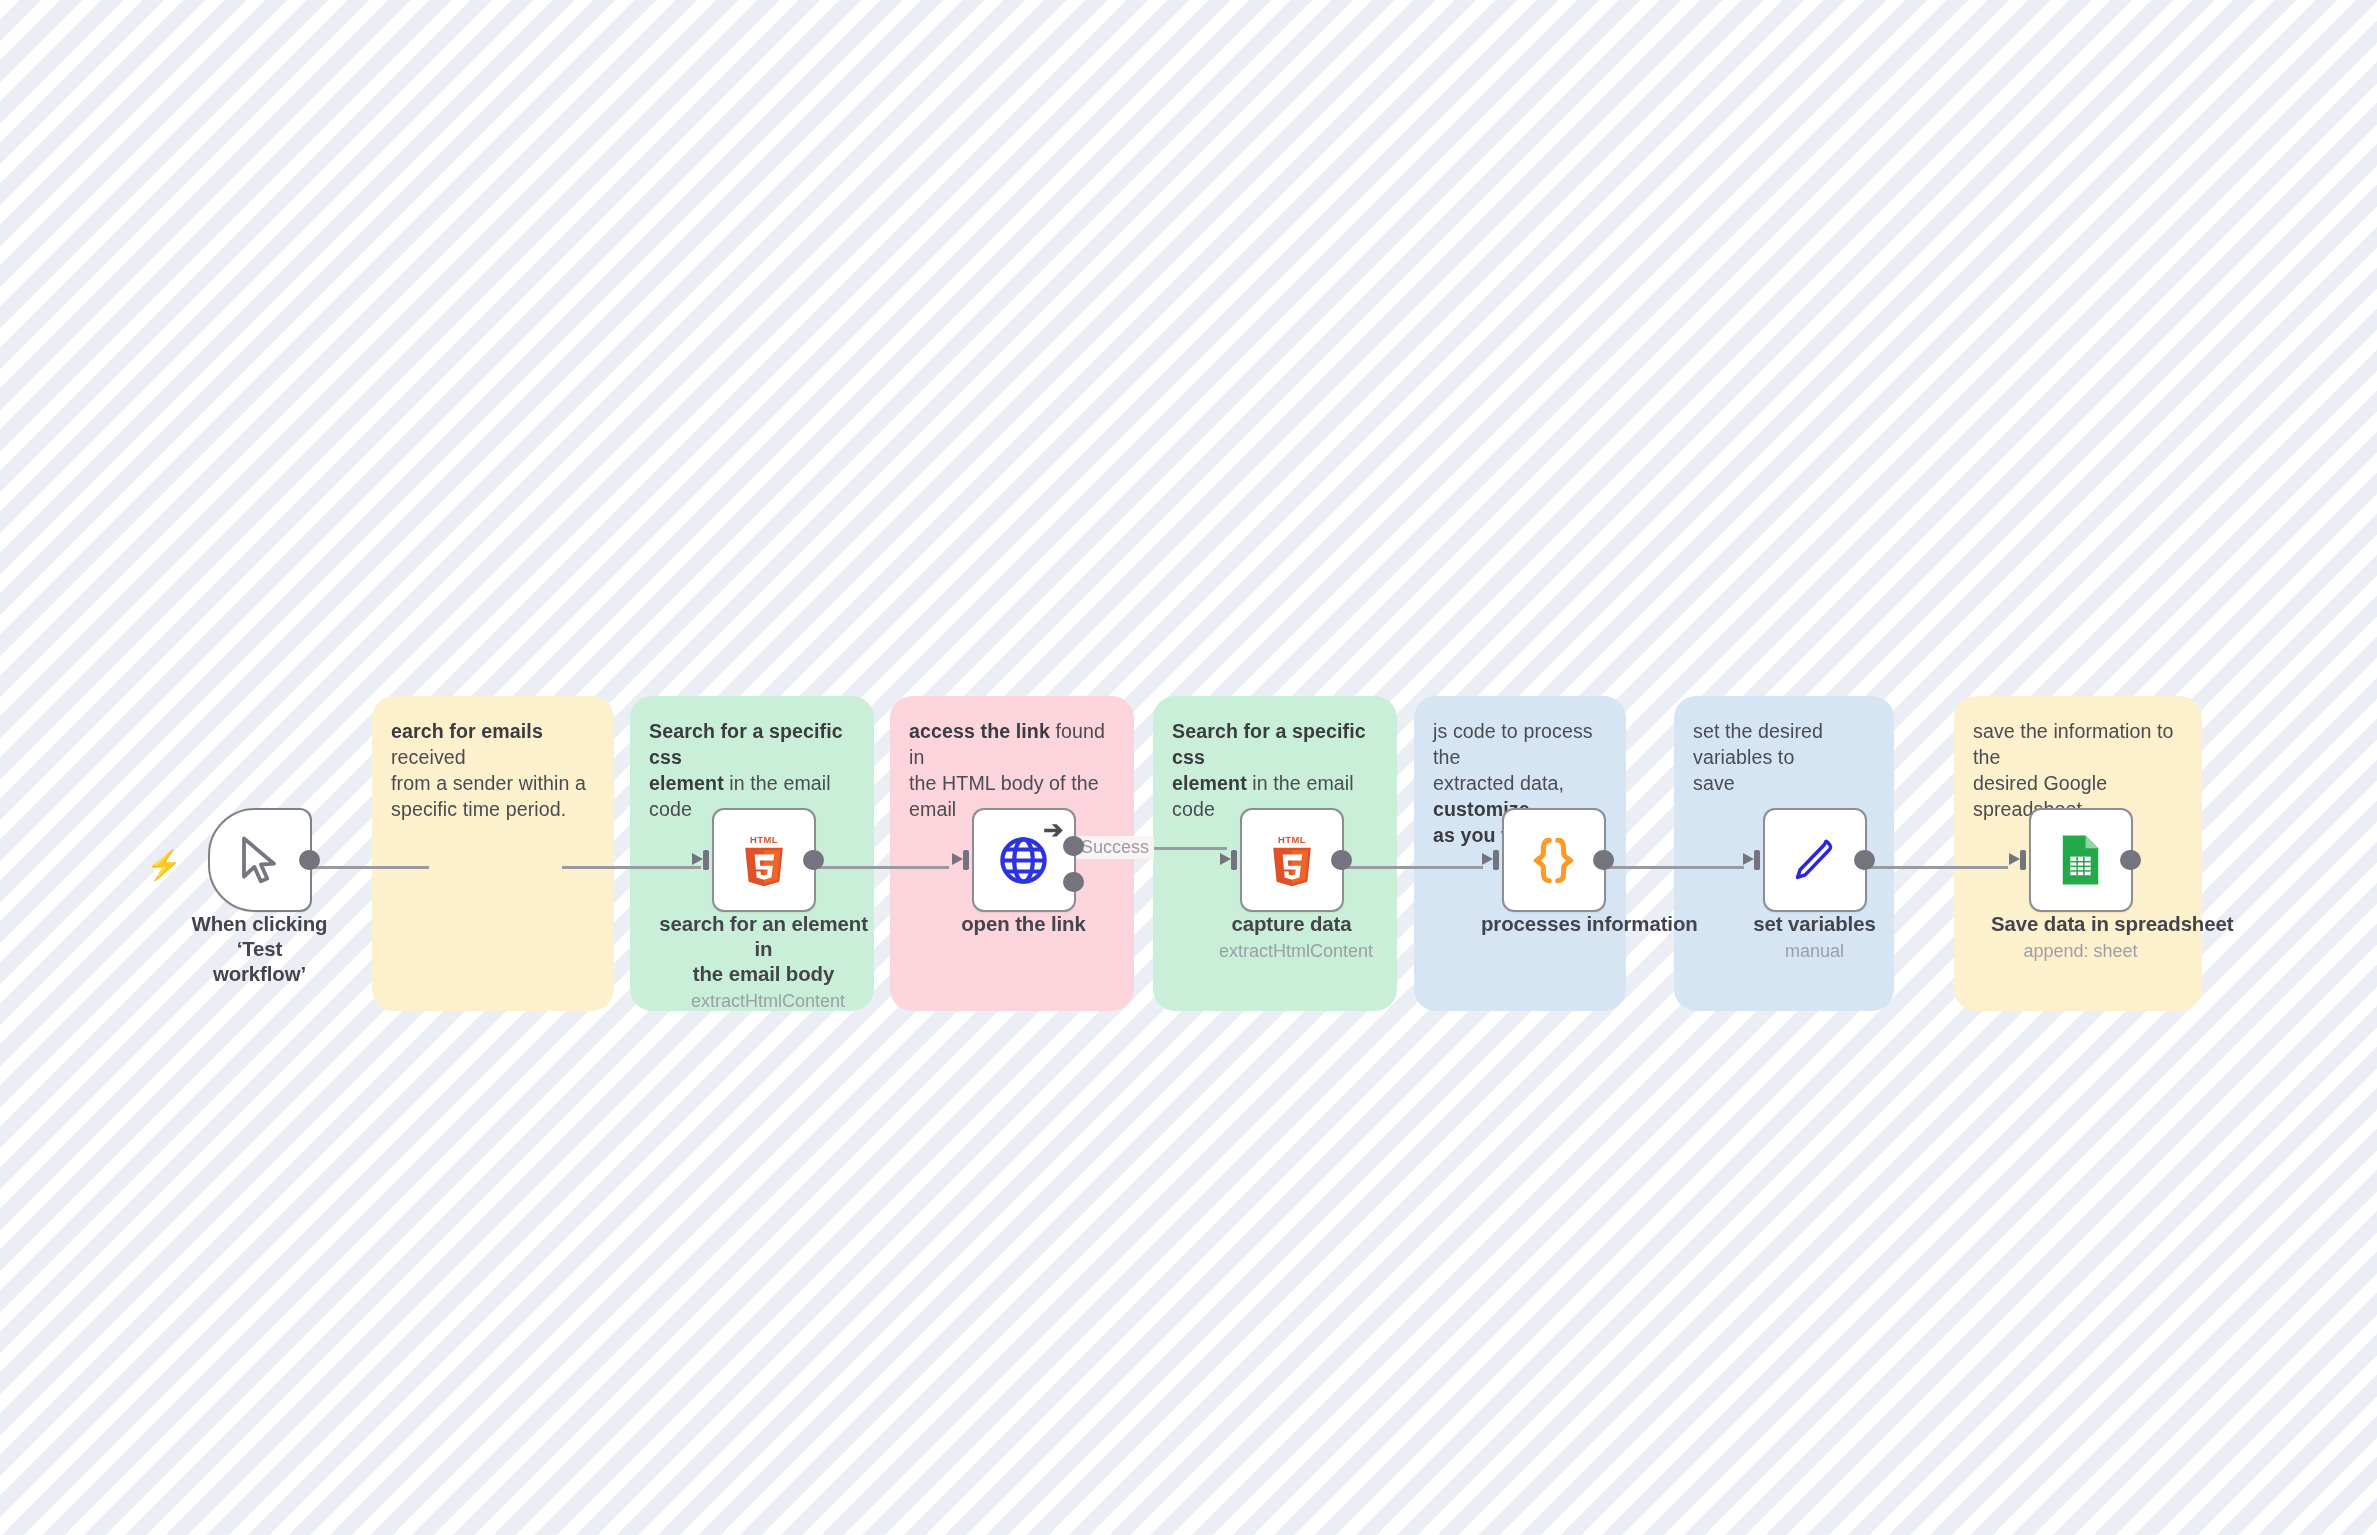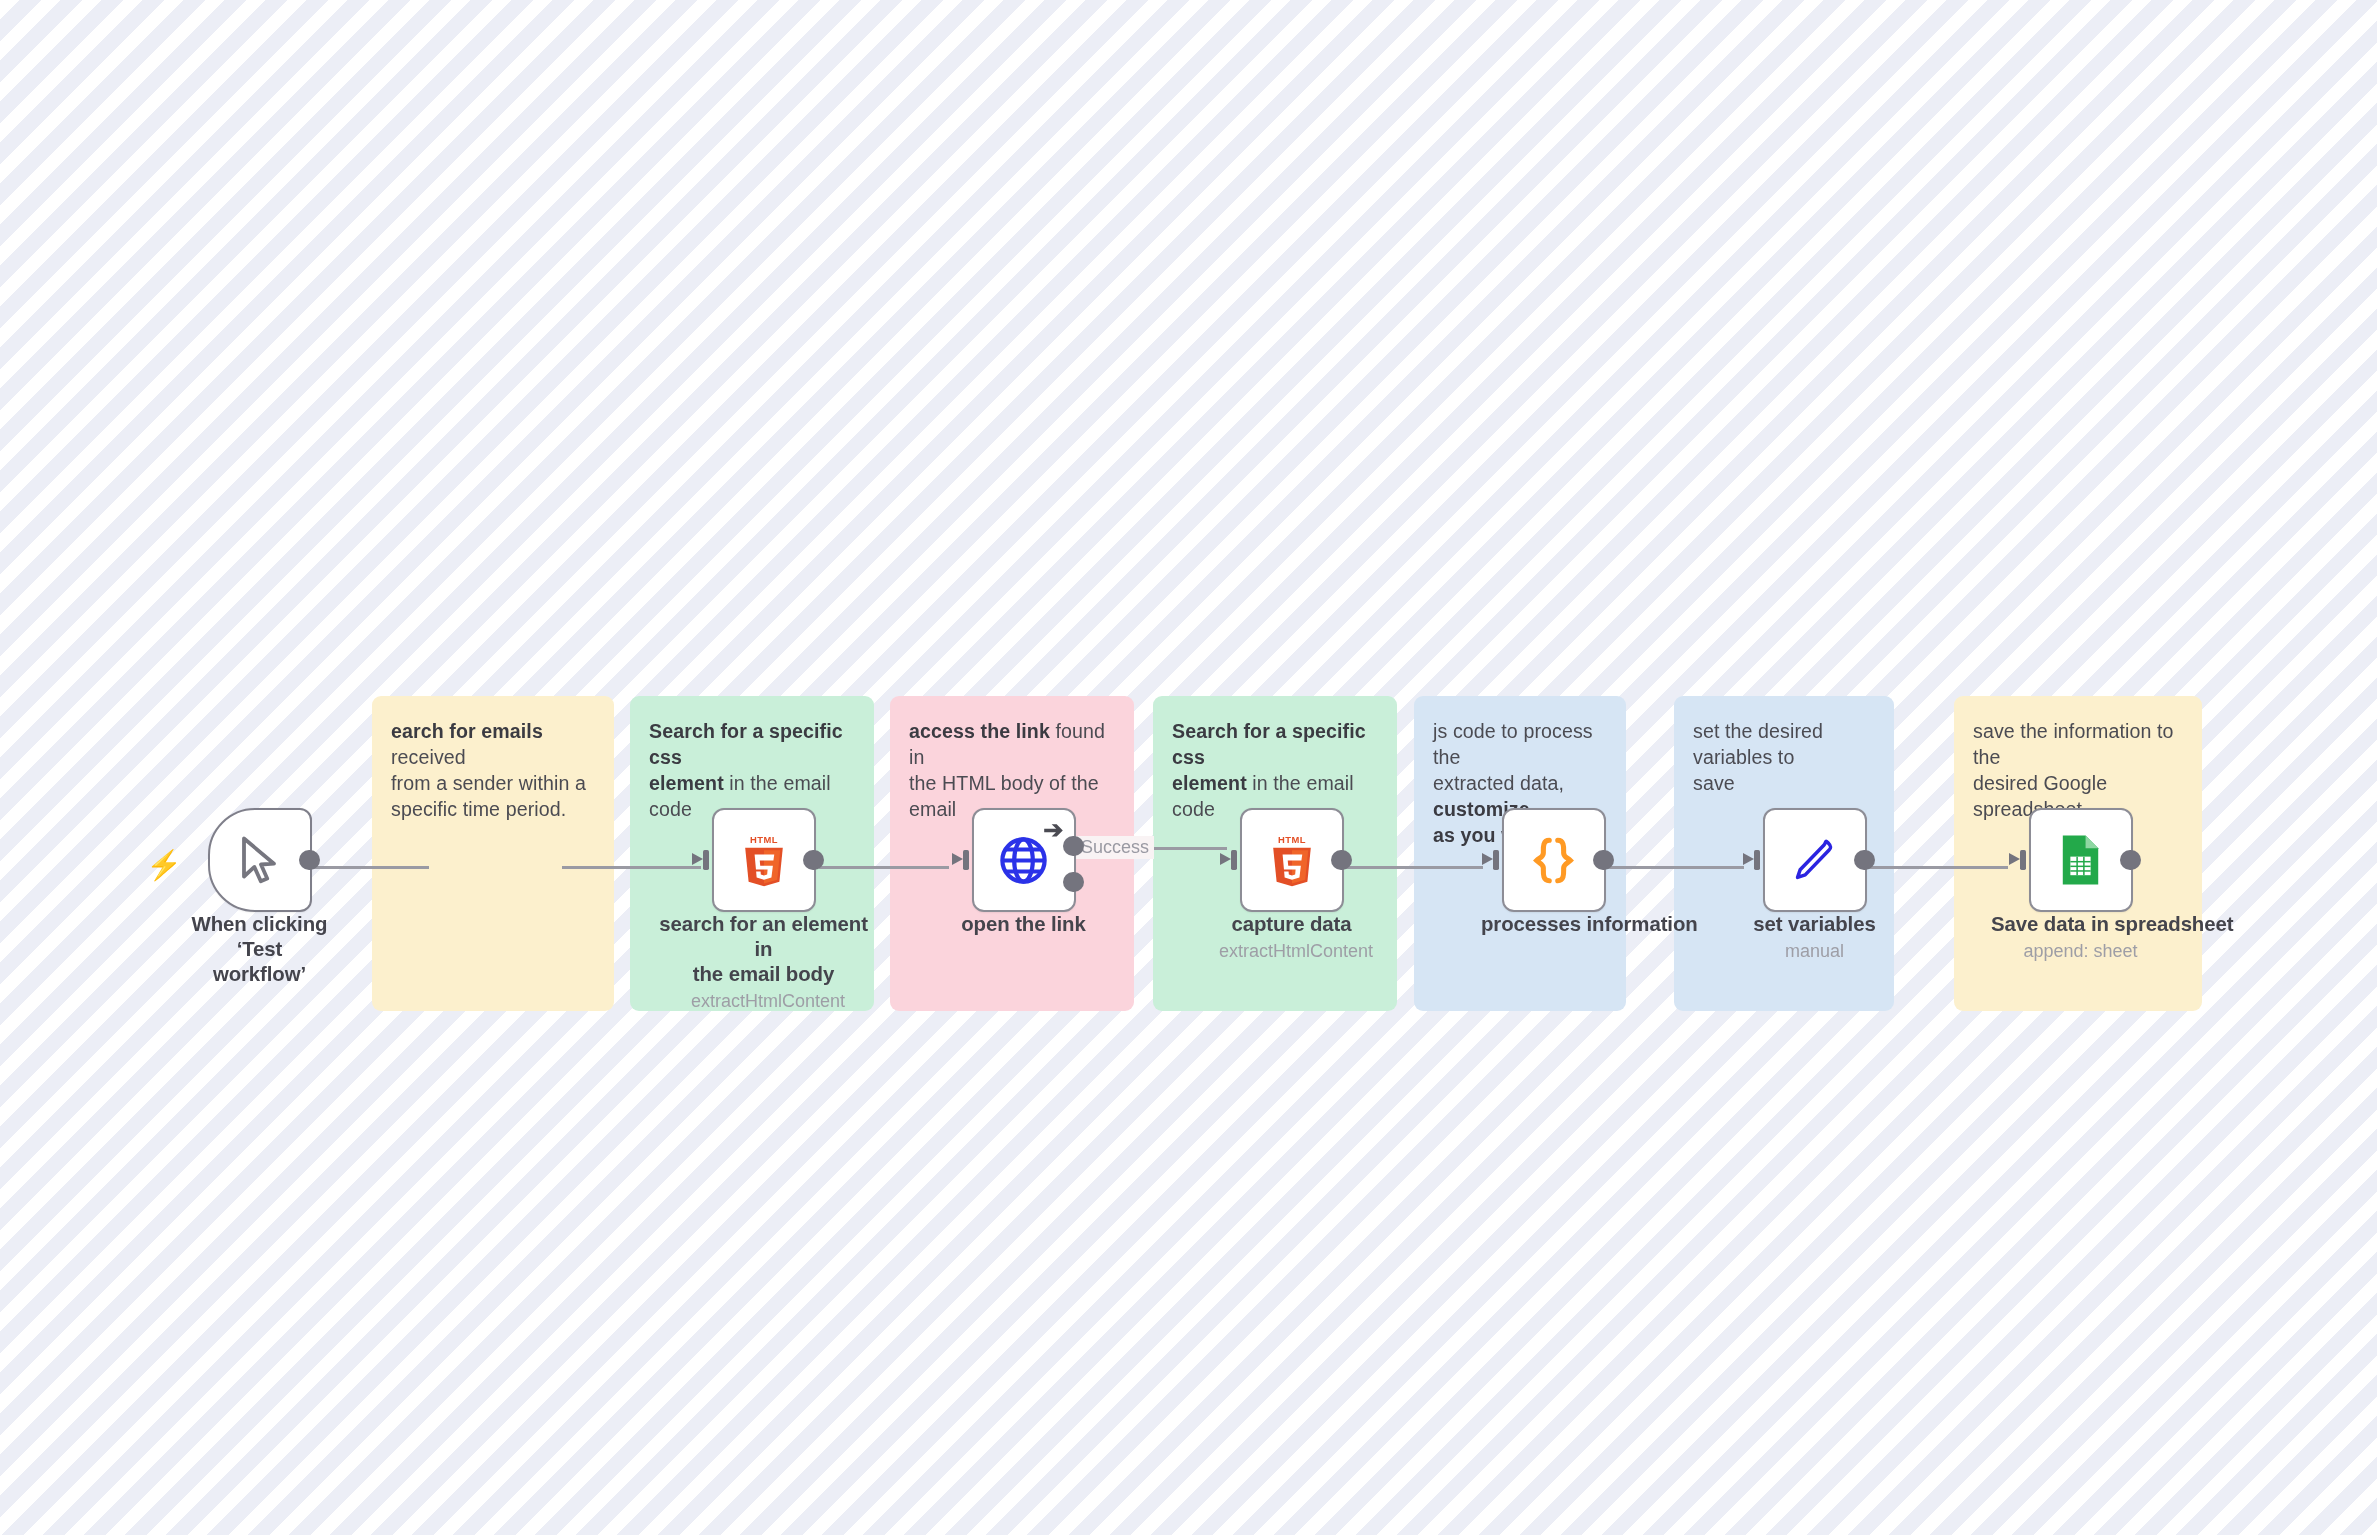--- a/index.html
+++ b/index.html
@@ -23,21 +23,21 @@
       #ffffff 13.6px,
       #eceef6 13.6px,
       #eceef6 29px
     );
     overflow: hidden;
   }
 
   
   .sticky {
     position: absolute;
-    border-radius: 9px;
+    border-radius: 22px;
     box-sizing: border-box;
     padding: 22px 19px 0 19px;
     font-size: 19.6px;
     line-height: 1.33;
     color: #4b4b52;
     letter-spacing: 0.1px;
   }
   .sticky .line { display: block; }
   .sticky b { font-weight: 700; color: #3b3b42; }
 

